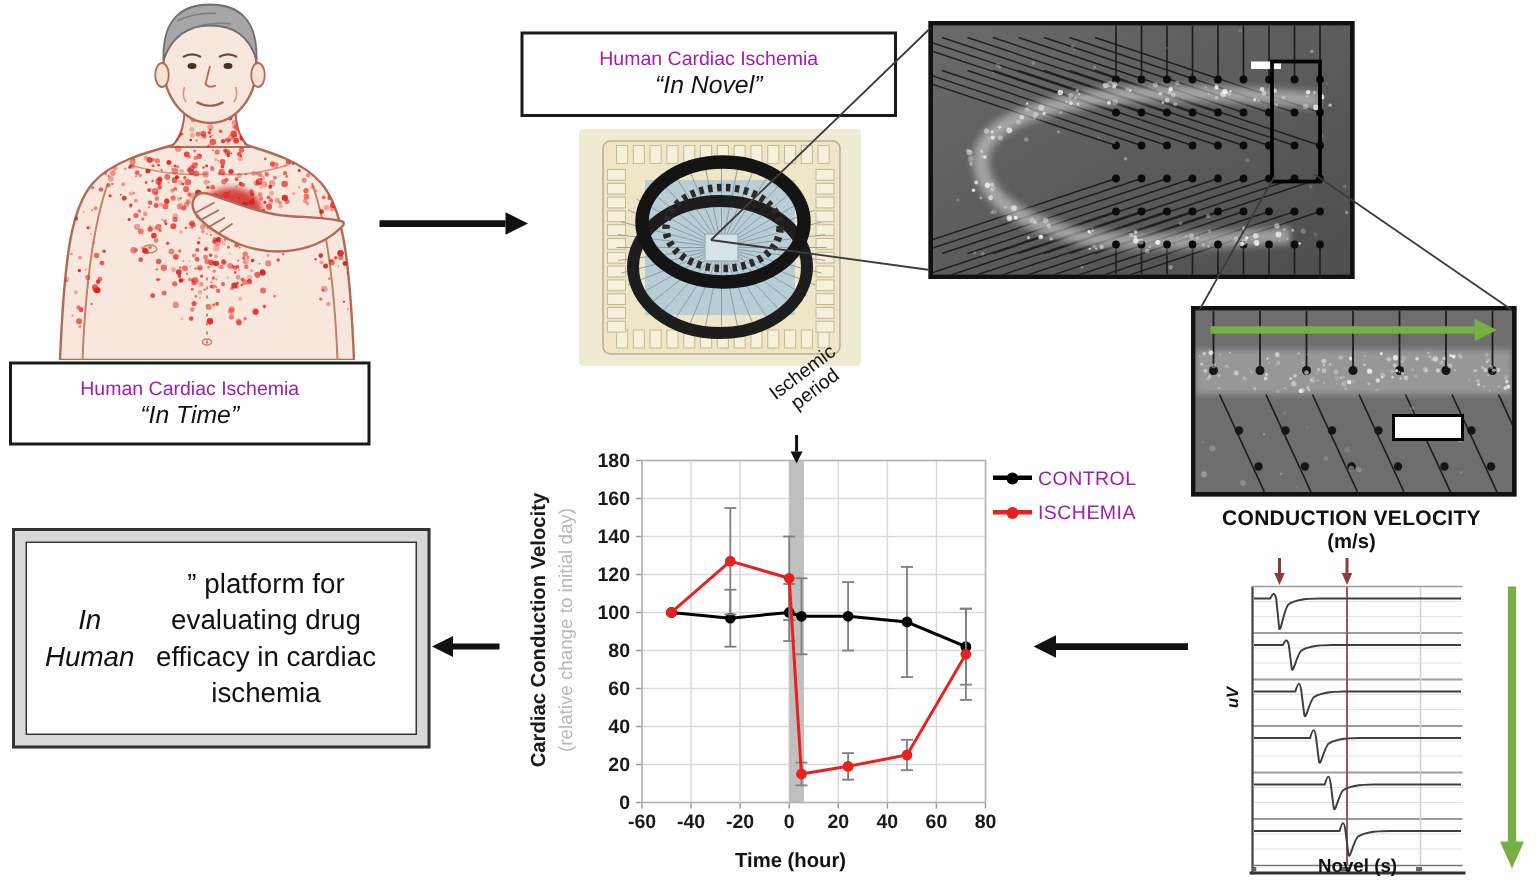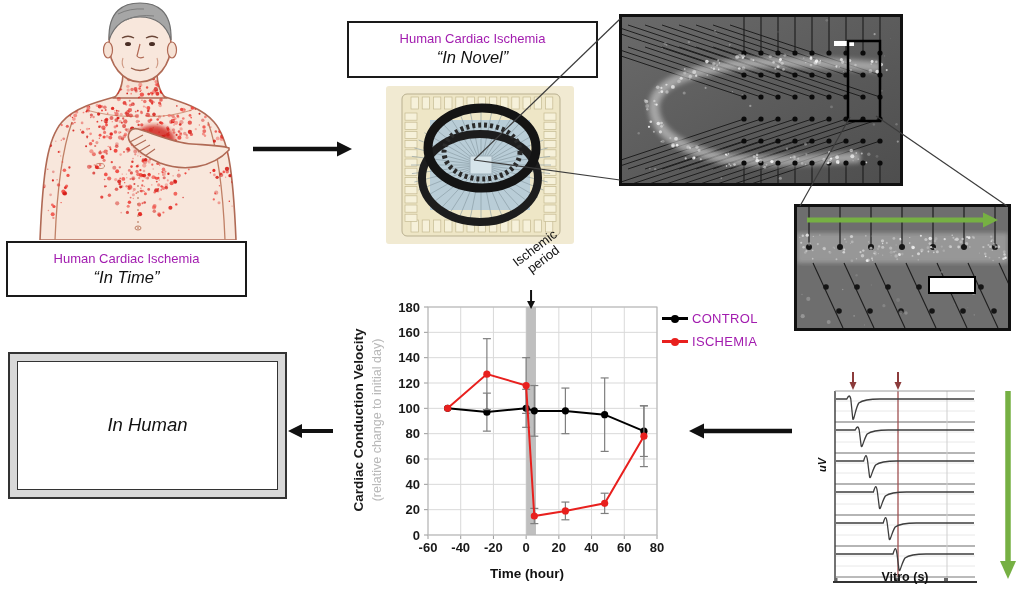--- a/index.html
+++ b/index.html
@@ -1301,24 +1301,29 @@
           <circle cx="57.1" cy="108.9" r="0.83" fill="#cfcfcf" opacity="0.41"></circle>
           <circle cx="74.4" cy="77.9" r="0.74" fill="#cfcfcf" opacity="0.16"></circle>
           <circle cx="103.9" cy="105.3" r="1.87" fill="#cfcfcf" opacity="0.45"></circle>
           <circle cx="59.6" cy="68.3" r="1.18" fill="#cfcfcf" opacity="0.18"></circle>
         </g>
       <line x1="10" y1="13" x2="186" y2="13" stroke="#76b043" stroke-width="5" class="accent-green"></line>
       <polygon points="186,5.5 201,13 186,20.5" fill="#76b043" class="accent-green-fill"></polygon>
       <rect x="132" y="70" width="46" height="16" fill="#ffffff" stroke="#000" stroke-width="2"></rect>
     </svg>
   </div>
+  <div id="cv-caption" class="abs">
+    <div class="c1">CONDUCTION VELOCITY</div>
+    <div class="c2">(m/s)</div>
+  </div>
 
   <div id="conclusion-outer" class="abs">
     <div id="conclusion-inner">
         <span style="font-style: italic;">In Human</span>
+        <span>” platform for evaluating drug efficacy in cardiac ischemia</span>
       </div>
   </div>
 
   <svg id="chart-svg" class="abs" width="470" height="344" viewBox="0 0 470 344">
       <line x1="88" y1="57" x2="88" y2="285" stroke="#d9d9d9" stroke-width="1"></line>
       <line x1="88" y1="285" x2="88" y2="289" stroke="#9a9a9a" stroke-width="1"></line>
       <text x="88" y="302" text-anchor="middle">-60</text>
       <line x1="120.71428571428572" y1="57" x2="120.71428571428572" y2="285" stroke="#d9d9d9" stroke-width="1"></line>
       <line x1="120.71428571428572" y1="285" x2="120.71428571428572" y2="289" stroke="#9a9a9a" stroke-width="1"></line>
       <text x="120.71428571428572" y="302" text-anchor="middle">-40</text>
@@ -1492,21 +1497,21 @@
     <g class="accent-red">
       <line x1="83" y1="5" x2="83" y2="16" stroke="#8c3b3b" stroke-width="2"></line>
       <polygon points="79.5,15 86.5,15 83,23" fill="#8c3b3b" class="accent-red-fill"></polygon>
     </g>
     <g>
       <line x1="193" y1="24" x2="193" y2="196" stroke="#76b043" stroke-width="5.5" class="accent-green"></line>
       <polygon points="185,194 201,194 193,212" fill="#76b043" class="accent-green-fill"></polygon>
     </g>
   </svg>
   <div id="wf-ylabel" class="abs">uV</div>
-  <div id="wf-xlabel" class="abs">Vitro (s)</div>
+  <div id="wf-xlabel" class="abs">Novel (s)</div>
 
   <svg id="arrows-svg" class="abs" width="1024" height="594" viewBox="0 0 1024 594">
     <g>
       <line x1="253" y1="149" x2="337" y2="149" stroke="#111" stroke-width="4.5"></line>
       <polygon points="337,141.5 352,149 337,156.5" fill="#111"></polygon>
     </g>
     <g>
       <line x1="792" y1="431" x2="704" y2="431" stroke="#111" stroke-width="4.5"></line>
       <polygon points="704,423.5 689,431 704,438.5" fill="#111"></polygon>
     </g>

